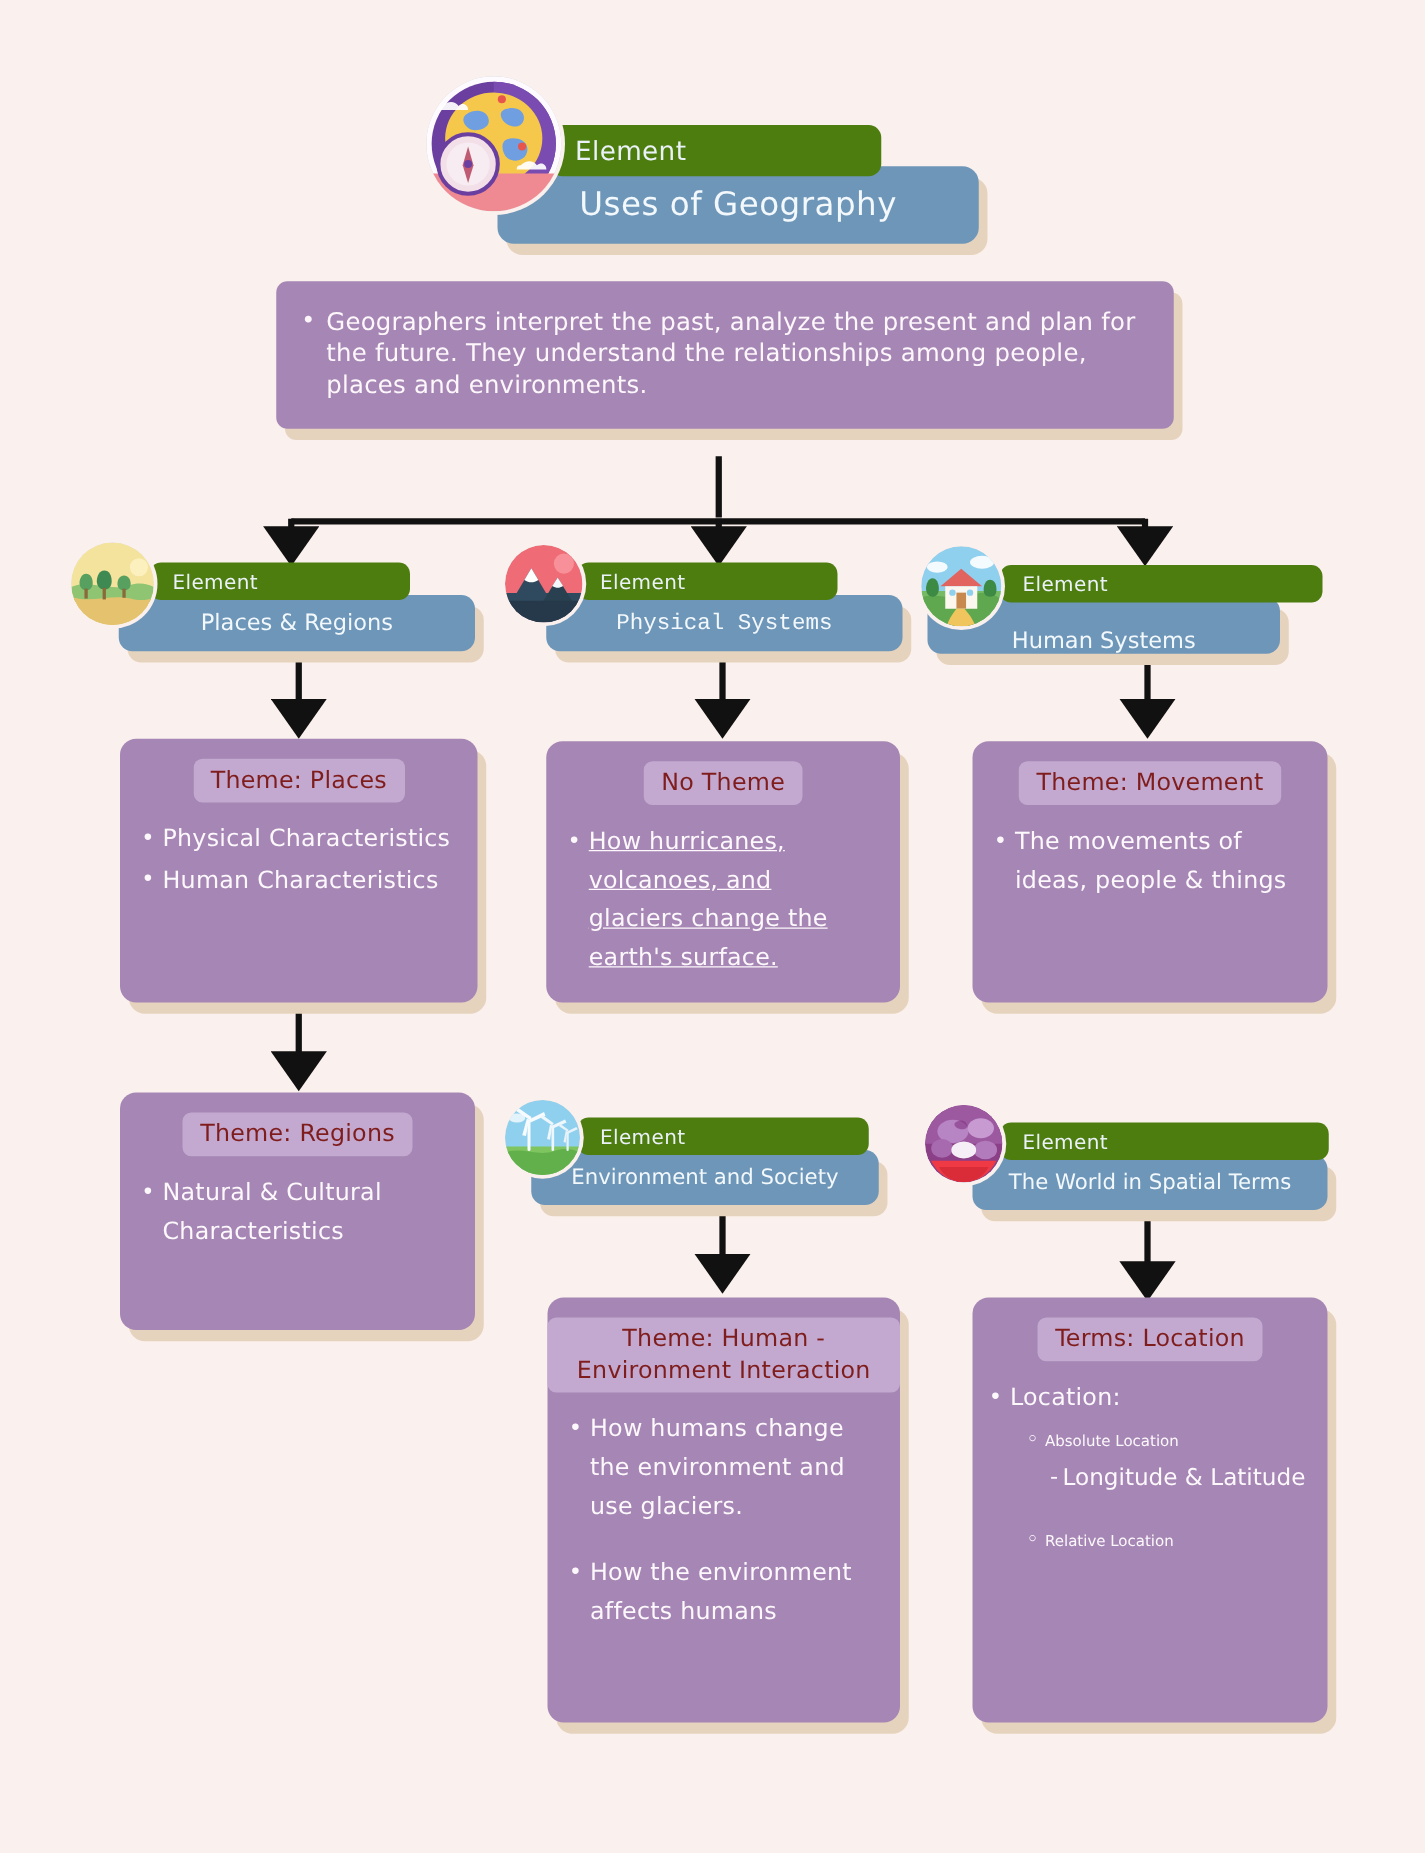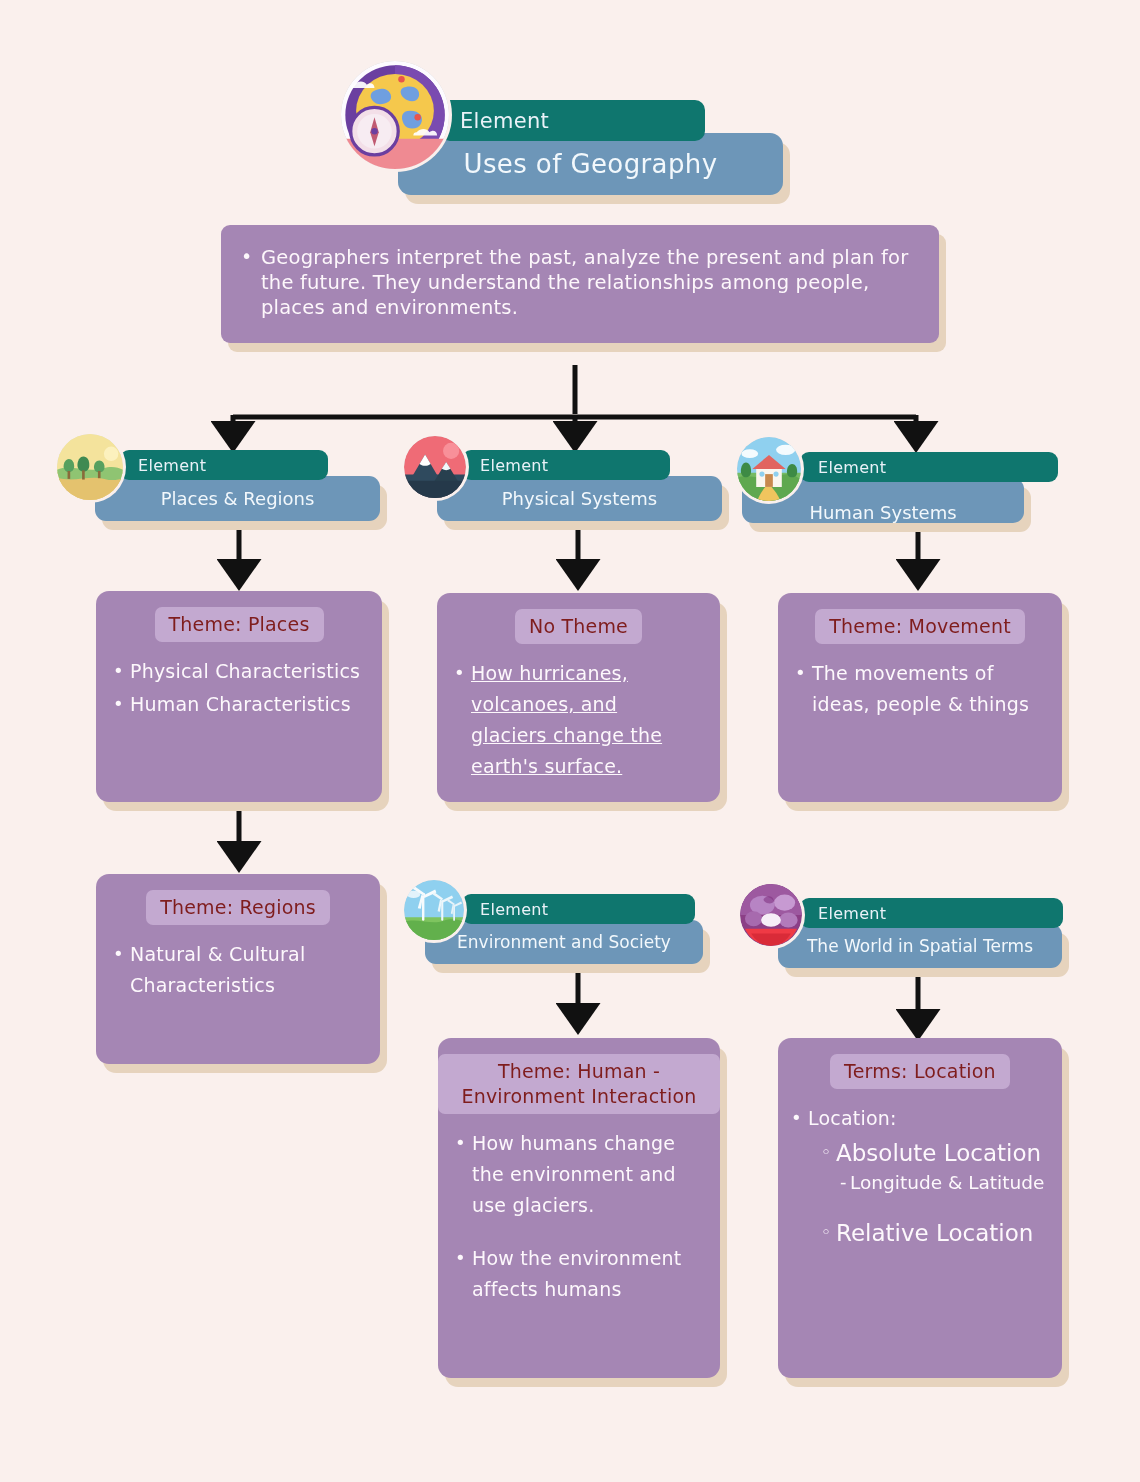--- a/index.html
+++ b/index.html
@@ -9,21 +9,21 @@
     font-family:"DejaVu Sans", sans-serif;
     position:relative;
     overflow:hidden;
   }
   .canvas{position:relative;width:1140px;height:1482px;}
 
   
   .elem-card{position:absolute;}
   .elem-tab{
     position:absolute;
-    background:#0f766e;
+    background:#4d7c0f;
     border-radius:9px;
     color:#eaf2f8;
     font-size:17px;
     letter-spacing:.3px;
     display:flex;align-items:center;
     padding-left:18px;
     z-index:3;
   }
   .elem-body{
     position:absolute;
@@ -102,21 +102,21 @@
     margin-bottom:2px;
   }
   .theme-list li:before{
     content:"•";position:absolute;left:-17px;top:-1px;font-size:18px;
   }
   .theme-list.spaced li{margin-bottom:22px;}
 
   
   .sub-list{list-style:none;margin:4px 0 0 0;padding:0 0 0 30px;}
   .sub-list li{
-    position:relative;font-size:23px;line-height:30px;margin-bottom:0;
+    position:relative;font-size:12px;line-height:30px;margin-bottom:0;
   }
   .sub-list li:before{
     content:"◦";position:absolute;left:-15px;top:-1px;font-size:17px;
   }
   .sub-sub{list-style:none;margin:0;padding:0 0 0 14px;}
   .sub-sub li{
     position:relative;font-size:18.5px;line-height:30px;
   }
   .sub-sub li:before{
     content:"-";position:absolute;left:-10px;top:-1px;font-size:18px;
@@ -221,21 +221,21 @@
         <circle cx="76" cy="24" r="13" fill="#fa9aa2" opacity=".8"></circle>
         <path d="M0 62h100v38H0z" fill="#2f4a5e"></path>
         <path d="M34 30L8 74h52z" fill="#2f4a5e"></path>
         <path d="M34 30l-9 15c6 4 12 4 18 0z" fill="#ffffff"></path>
         <path d="M68 42L46 78h44z" fill="#28404f"></path>
         <path d="M68 42l-7 11c5 3 9 3 14 0z" fill="#f2f7fa"></path>
         <path d="M0 72h100v28H0z" fill="#25394a"></path>
       </svg>
     </div>
     <div class="elem-tab" style="left:462px;top:450px;width:190px;height:30px;font-size:16px;">Element</div>
-    <div class="elem-body" style="left:437px;top:476px;width:285px;height:45px;">
+    <div class="elem-body" style="left:437px;top:476px;width:285px;height:45px;font-family:Liberation Mono, monospace;">
       <span style="font-size:18px;">Physical Systems</span>
     </div>
   </div>
 
   <div class="elem-card">
     <div class="elem-icon" style="left:737px;top:437px;width:64px;height:64px;">
       <svg class="icon-svg" viewBox="0 0 100 100">
         <circle cx="50" cy="50" r="50" fill="#8fd0ef"></circle>
         <path d="M0 56h100v44H0z" fill="#76bb63"></path>
         <path d="M0 64c20-8 40 6 60-2s30-2 40 4v34H0z" fill="#5fa84f"></path>

